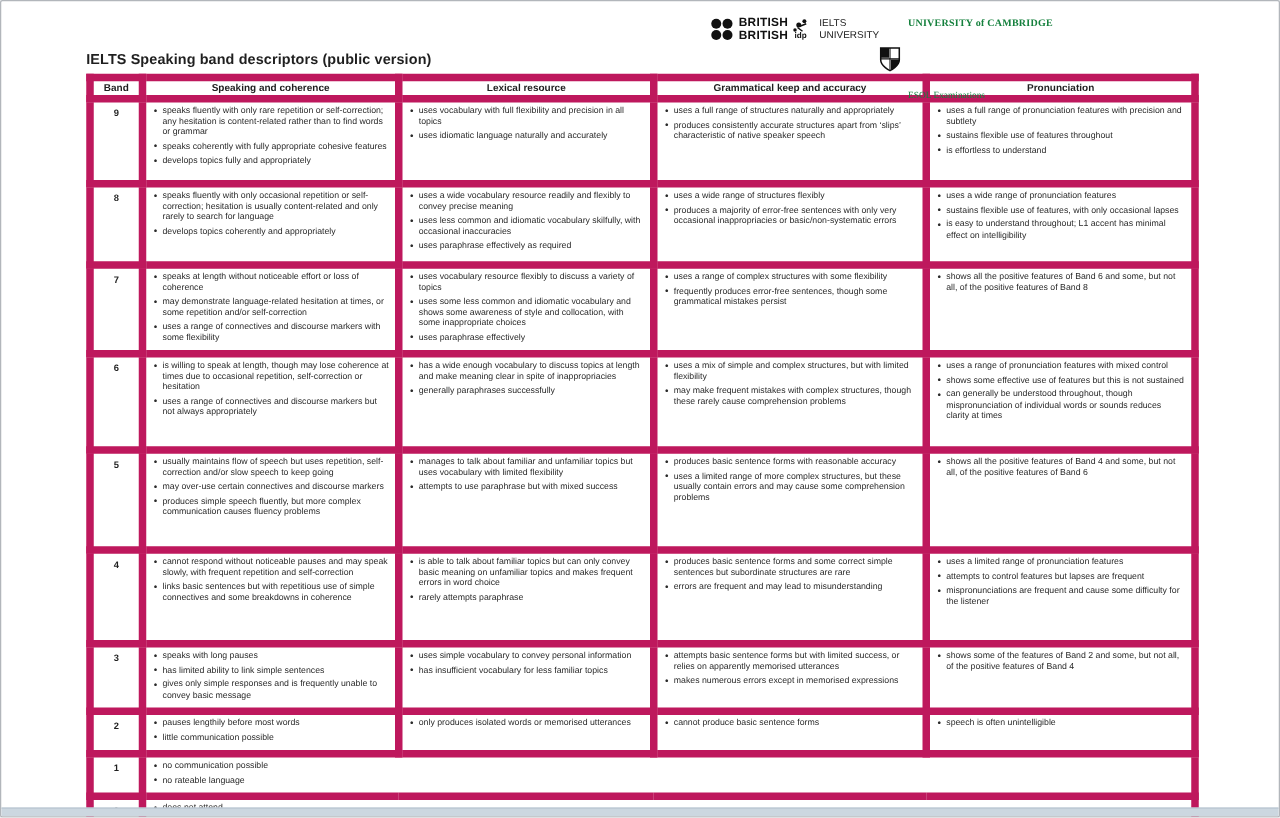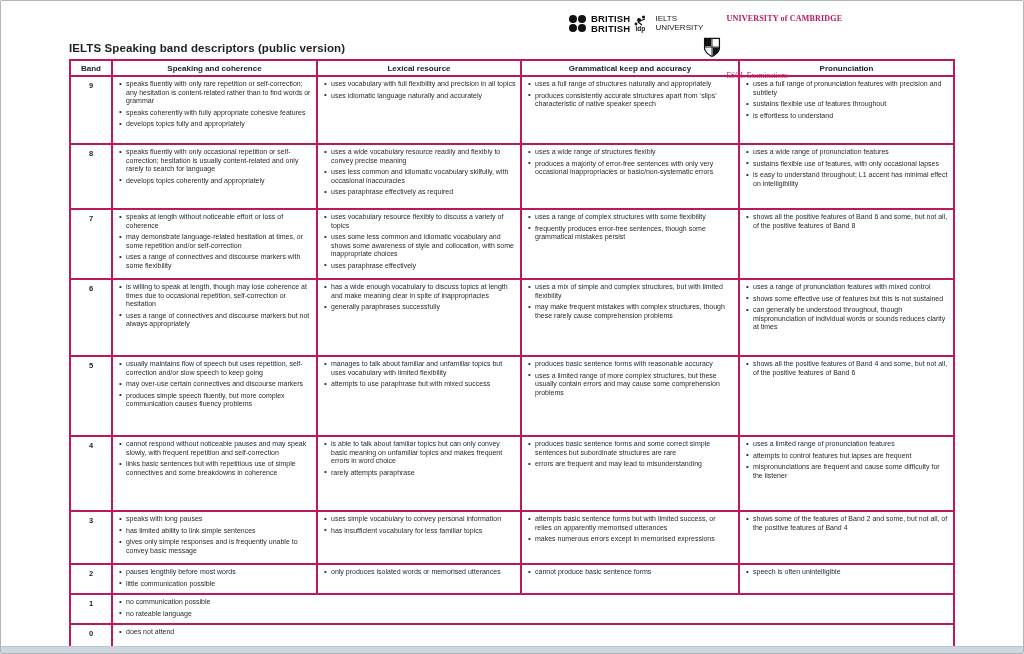--- a/index.html
+++ b/index.html
@@ -25,31 +25,31 @@
   .bc-dots { display: grid; grid-template-columns: 8px 8px; grid-gap: 1px; }
   .bc-dots span { width: 8px; height: 8px; border-radius: 50%; background: #111; }
   .bc-text { font-weight: bold; font-size: 9.5px; line-height: 9.5px; letter-spacing: .2px; color: #111; }
 
   
   .idp-mark { display: flex; flex-direction: column; align-items: center; width: 20px; }
   .idp-label { font-weight: bold; font-size: 6.5px; color: #111; line-height: 6px; }
   .idp-text { font-size: 8px; line-height: 9px; color: #222; }
 
   
-  .cam-text { font-family: "Liberation Serif", serif; color: #be185d; }
+  .cam-text { font-family: "Liberation Serif", serif; color: #15803d; }
   .cam-line1 { font-size: 8px; font-weight: bold; line-height: 9px; letter-spacing: .2px; }
   .cam-line2 { font-size: 7.5px; line-height: 9px; margin-top: 48px; }
 
   
   table.descriptors {
     margin-left: 68px; width: 884px;
     border-collapse: collapse; table-layout: fixed;
   }
   table.descriptors th, table.descriptors td {
-    border: 2px solid #be185d; vertical-align: top;
+    border: 6px solid #be185d; vertical-align: top;
   }
   table.descriptors thead tr { height: 16px; }
   table.descriptors th {
     font-size: 8px; font-weight: bold; text-align: center; vertical-align: middle;
     color: #1f1f1f; padding: 1px 2px;
   }
   td.band-cell {
     font-size: 7.5px; font-weight: bold; text-align: center; padding-top: 4px; color: #1f1f1f;
   }
   td.cell { padding: 3px 4px 2px 4px; }

